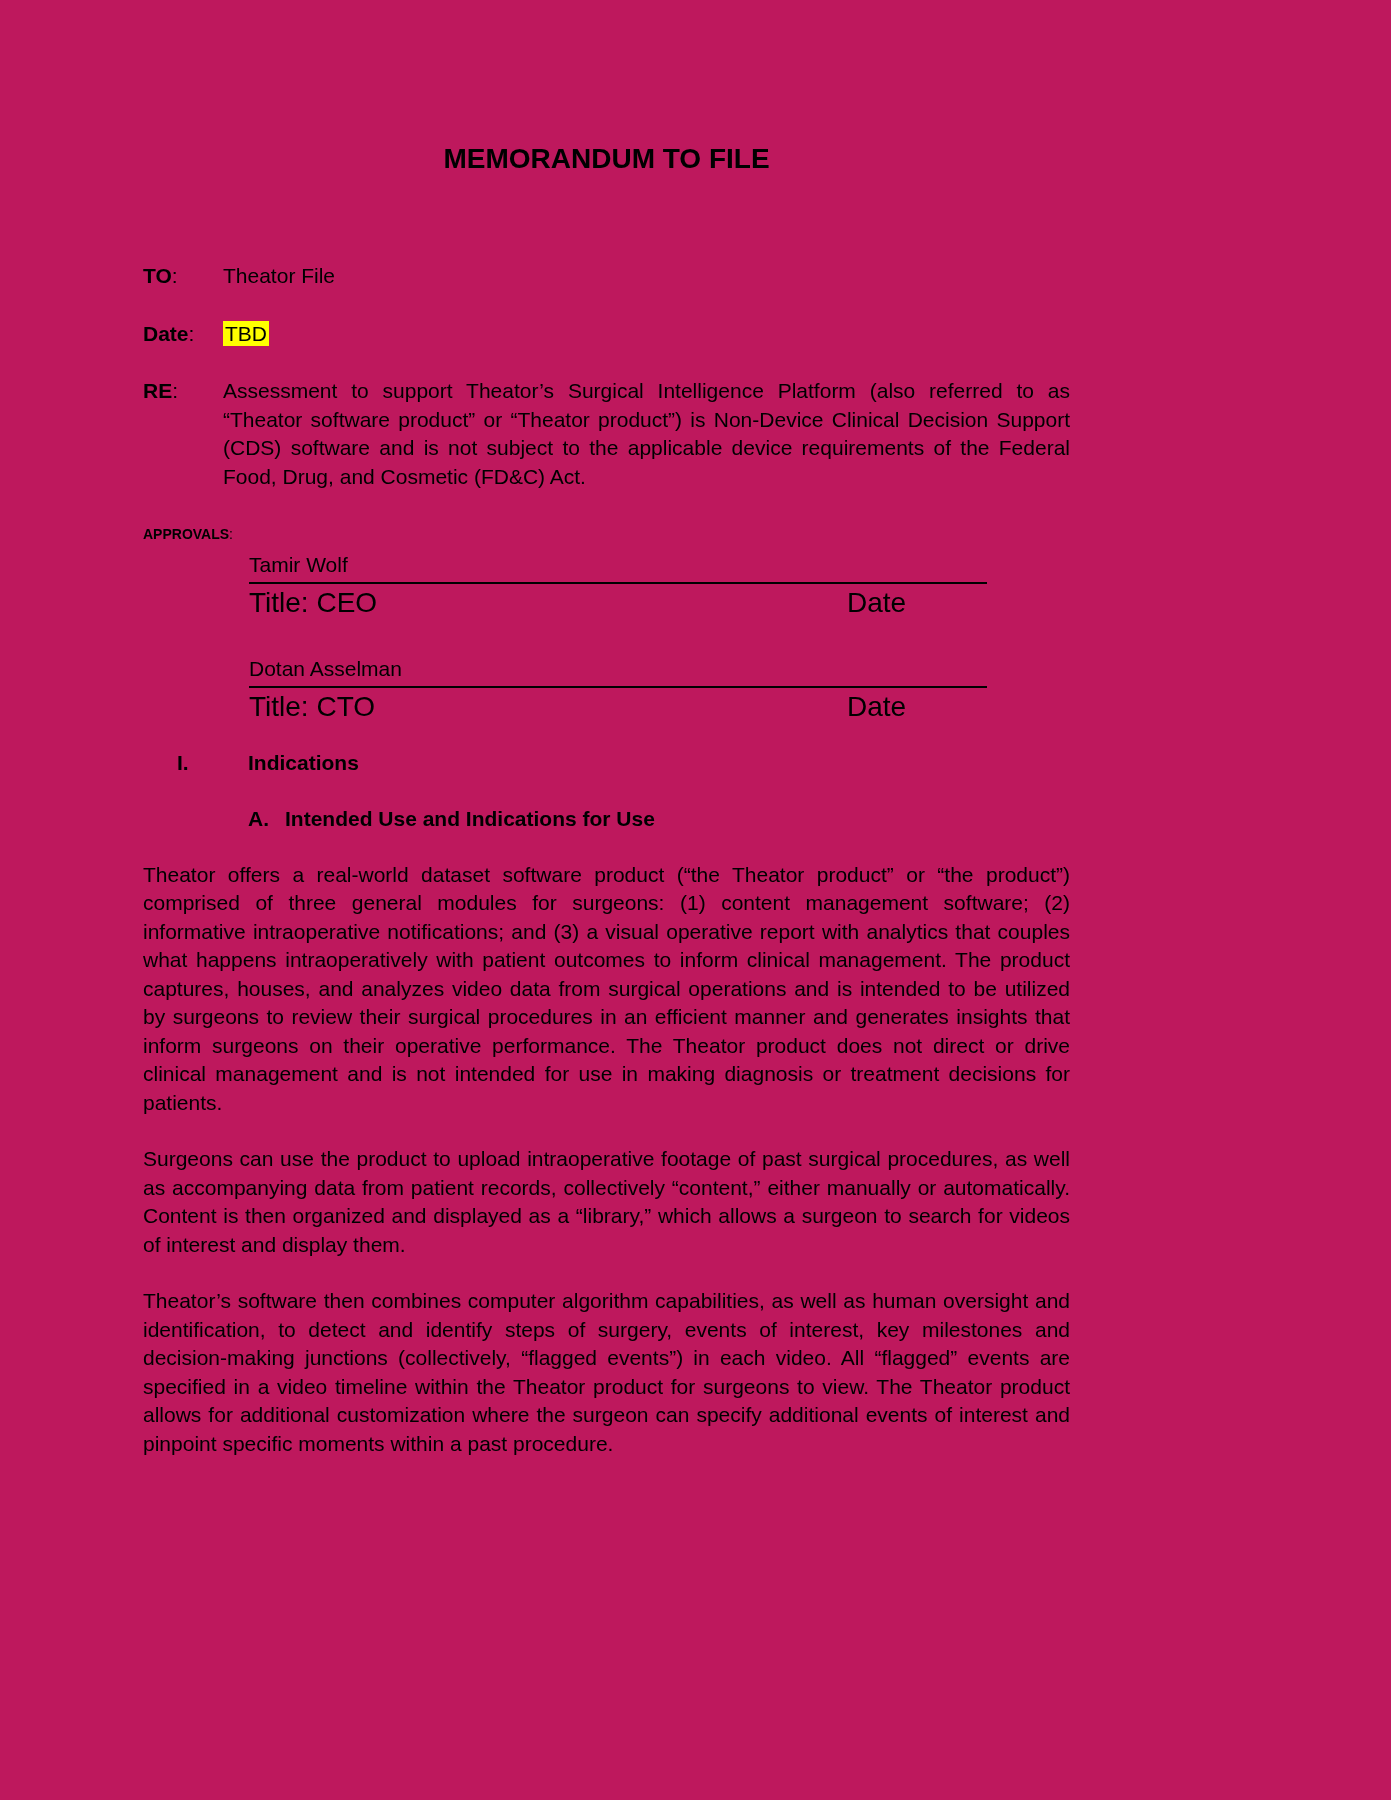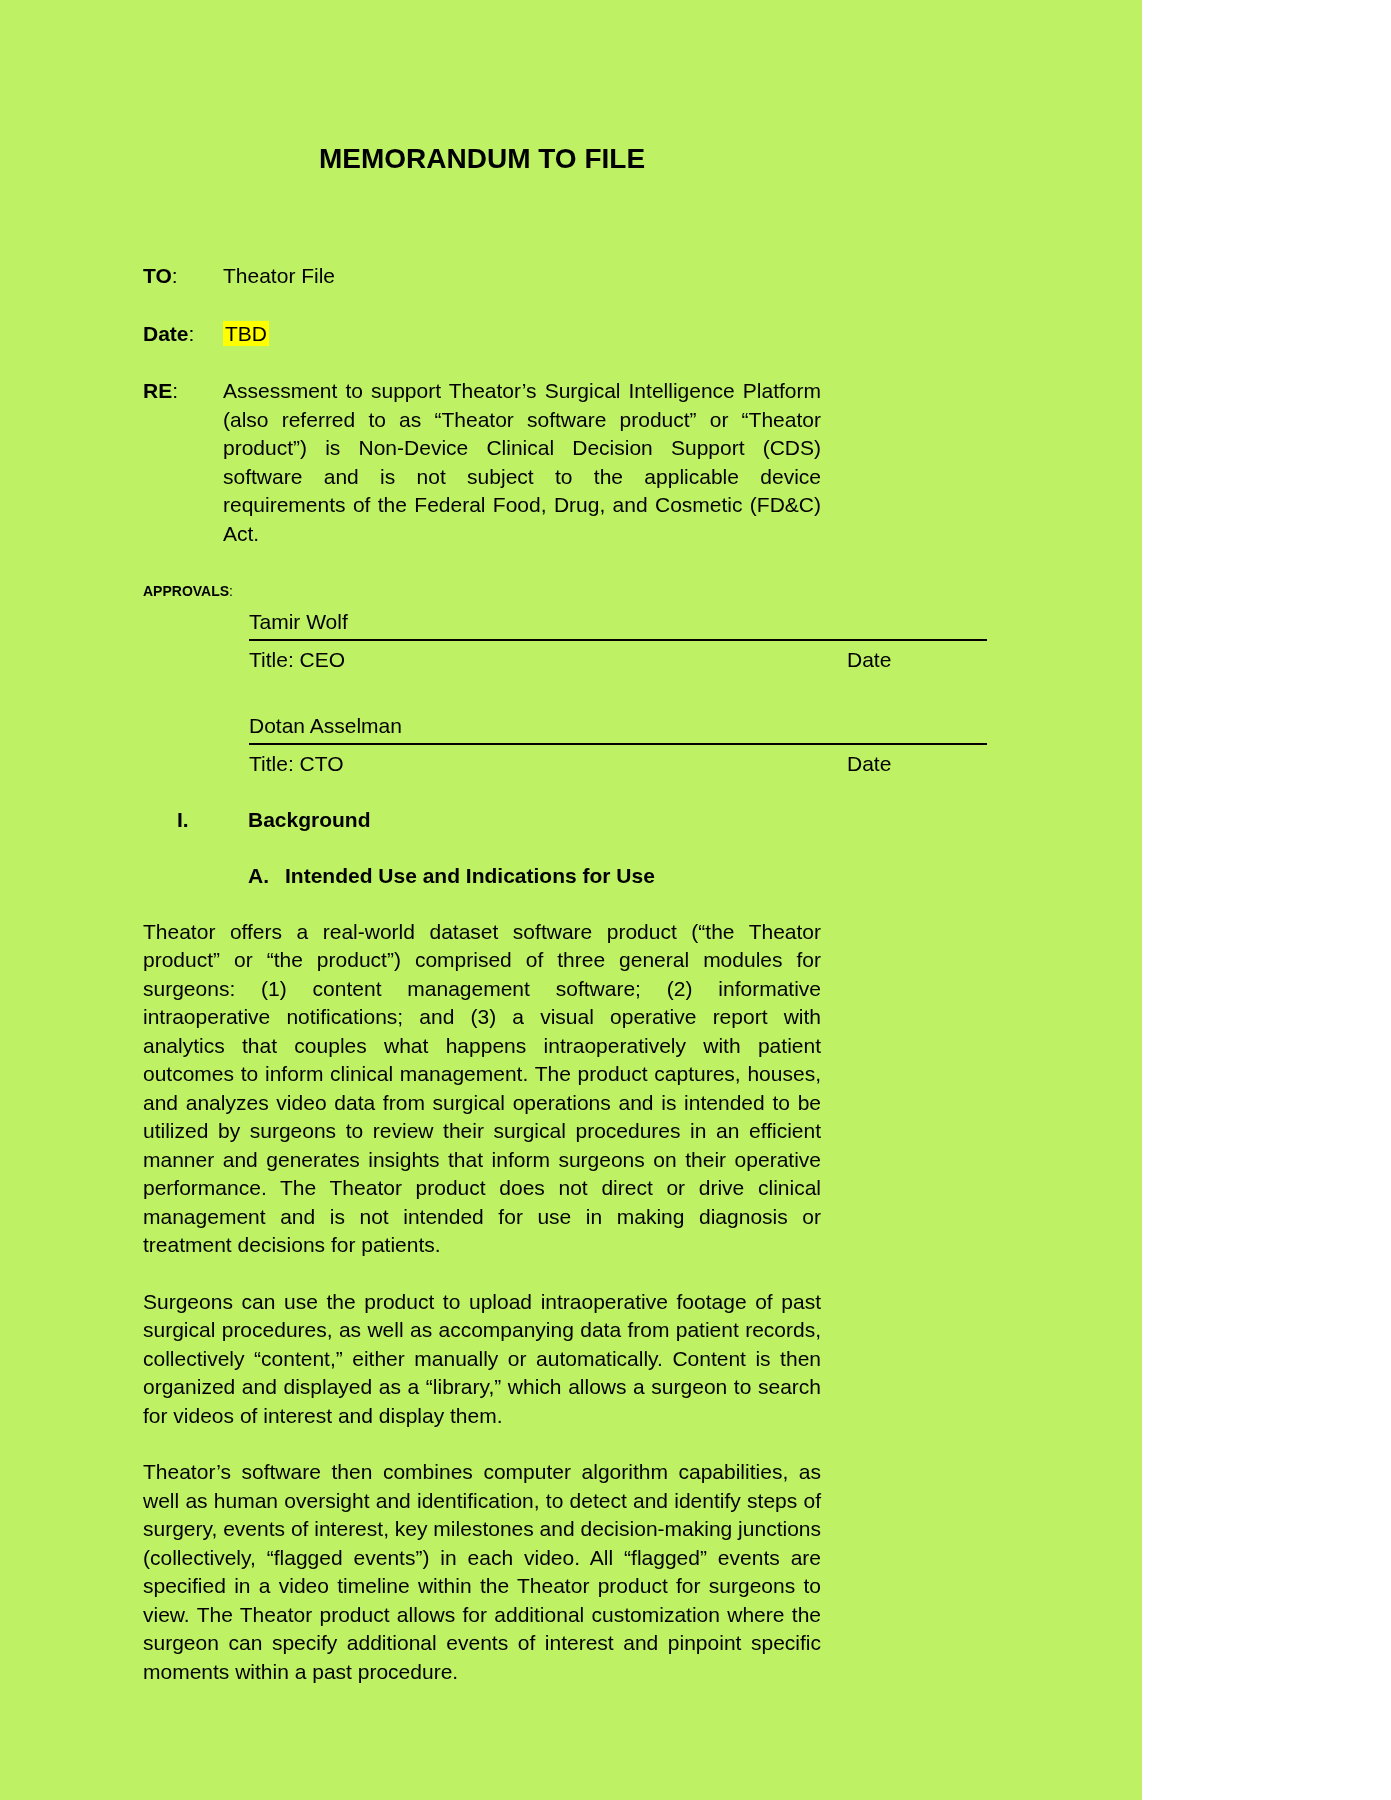--- a/index.html
+++ b/index.html
@@ -4,23 +4,23 @@
 <style>
   * { margin: 0; padding: 0; box-sizing: border-box; }
   html, body { background: #ffffff; }
   body {
     font-family: "Liberation Sans", "DejaVu Sans", sans-serif;
     color: #000000;
     -webkit-font-smoothing: antialiased;
   }
   .page {
     position: relative;
-    width: 1142px;
+    width: 1391px;
     height: 1800px;
-    background: #bef264;
+    background: #be185d;
     padding: 142px 321px 60px 143px;
     overflow: hidden;
   }
   .doc-title {
     text-align: center;
     font-weight: bold;
     font-size: 28px;
     line-height: 34px;
     margin-bottom: 86px;
   }
@@ -50,21 +50,21 @@
     width: 738px;
   }
   .sig-name {
     font-size: 21px;
     line-height: 28px;
     padding-bottom: 3px;
     border-bottom: 2px solid #000000;
   }
   .sig-meta {
     display: flex;
-    font-size: 21px;
+    font-size: 28px;
     line-height: 28px;
     margin-top: 5px;
     margin-bottom: 38px;
   }
   .sig-meta.last { margin-bottom: 18px; }
   .sig-title { width: 598px; flex-shrink: 0; }
   .section-heading {
     display: flex;
     font-size: 21px;
     line-height: 28.5px;
@@ -125,21 +125,21 @@
 
     <div class="sig-name">Dotan Asselman</div>
     <div class="sig-meta last">
       <span class="sig-title">Title: CTO</span>
       <span>Date</span>
     </div>
   </div>
 
   <div class="section-heading">
     <span class="section-num">I.</span>
-    <span>Background</span>
+    <span>Indications</span>
   </div>
 
   <div class="subsection-heading">
     <span class="subsection-letter">A.</span>
     <span>Intended Use and Indications for Use</span>
   </div>
 
   <div class="body-paragraph first">Theator offers a real-world dataset software product (“the Theator product” or “the product”) comprised of three general modules for surgeons: (1) content management software; (2) informative intraoperative notifications; and (3) a visual operative report with analytics that couples what happens intraoperatively with patient outcomes to inform clinical management. The product captures, houses, and analyzes video data from surgical operations and is intended to be utilized by surgeons to review their surgical procedures in an efficient manner and generates insights that inform surgeons on their operative performance. The Theator product does not direct or drive clinical management and is not intended for use in making diagnosis or treatment decisions for patients.</div>
 
   <div class="body-paragraph">Surgeons can use the product to upload intraoperative footage of past surgical procedures, as well as accompanying data from patient records, collectively “content,” either manually or automatically. Content is then organized and displayed as a “library,” which allows a surgeon to search for videos of interest and display them.</div>

